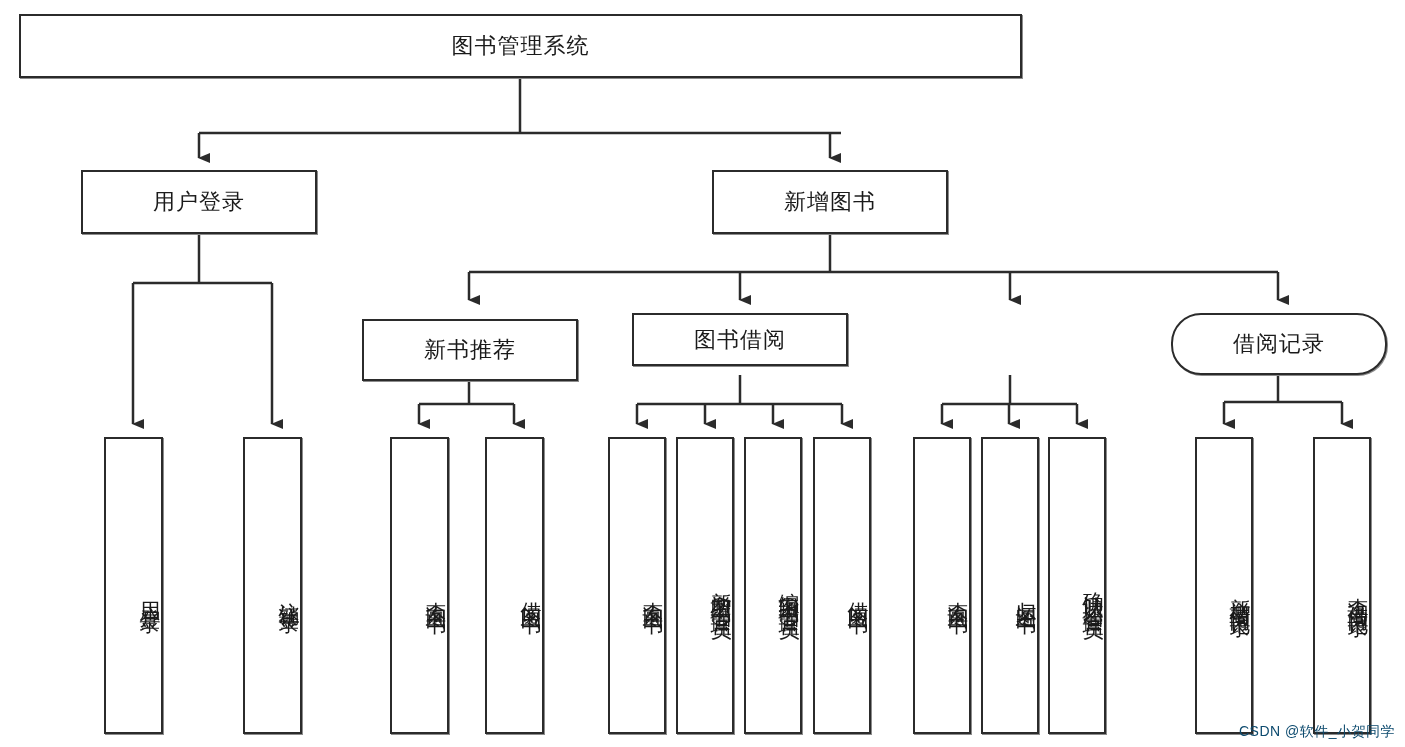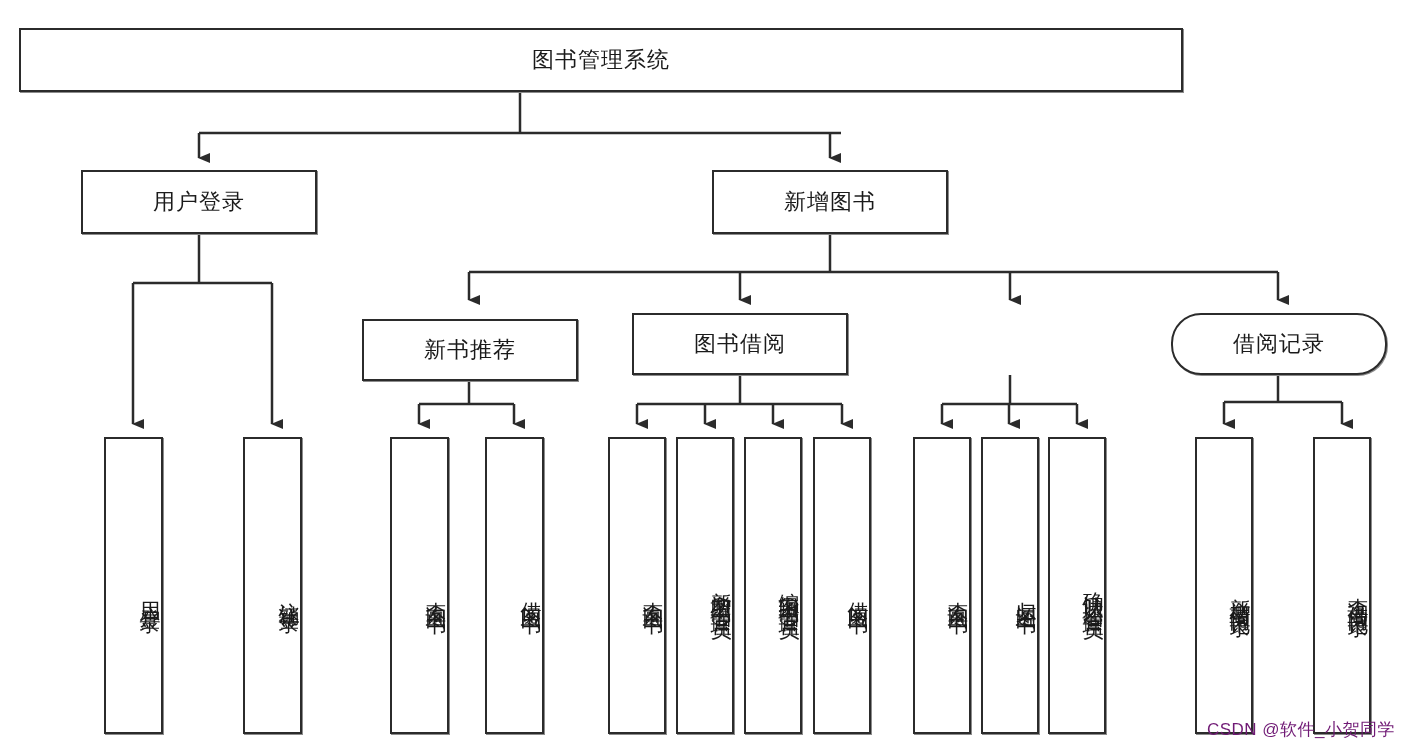--- a/index.html
+++ b/index.html
@@ -49,22 +49,22 @@
   }
   .node.vert .vtext {
     writing-mode: vertical-rl;
     text-orientation: upright;
     white-space: nowrap;
   }
   .watermark {
     position: absolute;
     right: 10px;
     bottom: 6px;
-    font-size: 17px;
-    color: #701a75;
+    font-size: 14px;
+    color: #0c4a6e;
     letter-spacing: 0.5px;
     white-space: nowrap;
   }
 </style>
 </head>
 <body>
 
 <div id="stage">
 
   <svg id="wires" viewBox="0 0 1405 747" xmlns="http://www.w3.org/2000/svg">
@@ -110,37 +110,37 @@
       <path d="M1009,404 L1009,424" marker-end="url(#arw)"></path>
       <path d="M1077,404 L1077,424" marker-end="url(#arw)"></path>
 
       <path d="M1278,375 L1278,402"></path>
       <path d="M1224,402 L1342,402"></path>
       <path d="M1224,402 L1224,424" marker-end="url(#arw)"></path>
       <path d="M1342,402 L1342,424" marker-end="url(#arw)"></path>
     </g>
   </svg>
 
-  <div class="node horiz" style="left:19px; top:28px; width:1164px; height:64px;">
+  <div class="node horiz" style="left:19px; top:14px; width:1003px; height:64px;">
     <span>图书管理系统</span>
   </div>
 
   <div class="node horiz" style="left:81px; top:170px; width:236px; height:64px;">
     <span>用户登录</span>
   </div>
 
   <div class="node horiz" style="left:712px; top:170px; width:236px; height:64px;">
     <span>新增图书</span>
   </div>
 
   <div class="node horiz" style="left:362px; top:319px; width:216px; height:62px;">
     <span>新书推荐</span>
   </div>
 
-  <div class="node horiz" style="left:632px; top:313px; width:216px; height:62px;align-items:center;">
+  <div class="node horiz" style="left:632px; top:313px; width:216px; height:53px;align-items:center;">
     <span>图书借阅</span>
   </div>
 
 
   <div class="node horiz" style="left:1171px; top:313px; width:216px; height:62px;border-radius:30px;">
     <span>借阅记录</span>
   </div>
 
   <div class="node vert" style="left:104px; top:437px; width:59px; height:297px;">
     <span class="vtext">用户登录</span>

